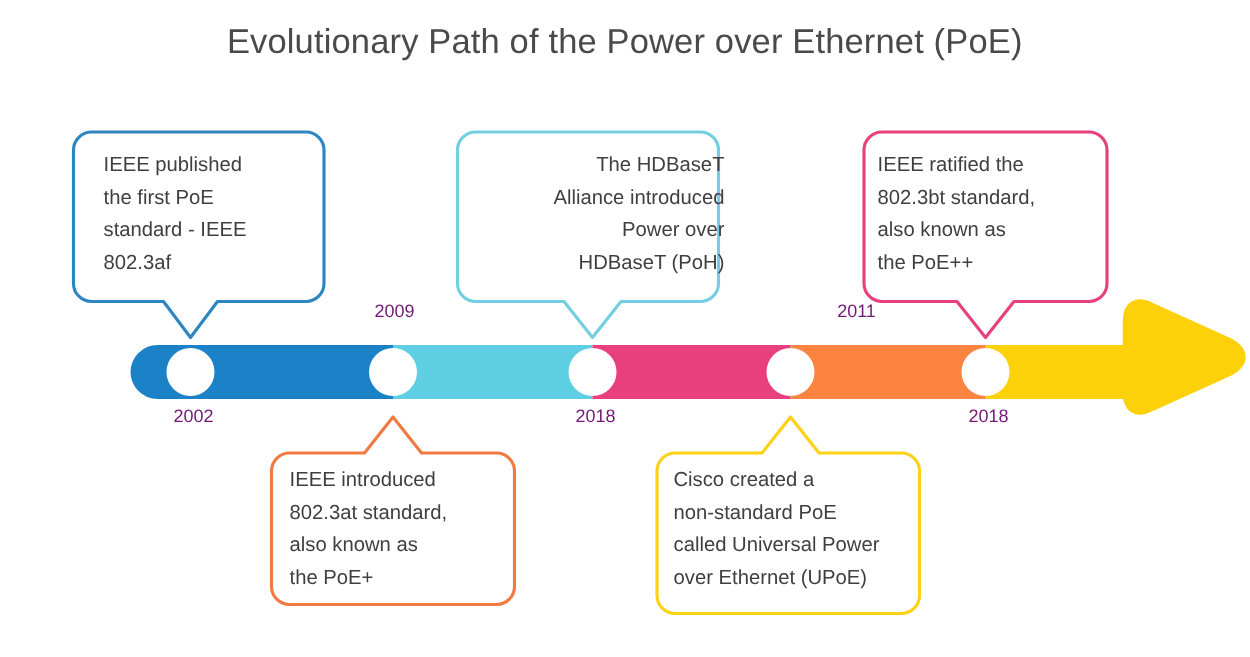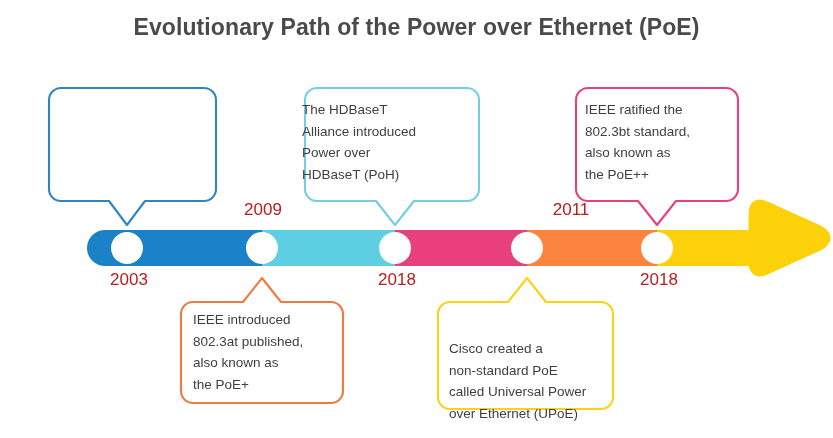--- a/index.html
+++ b/index.html
@@ -11,43 +11,43 @@
     overflow:hidden;
     color:#3b3b3b;
   }
   #stage{position:absolute;left:0;top:0;width:833px;height:438px;}
 
   .title{
     position:absolute;
     left:0;top:14px;width:833px;
     text-align:center;
     font-size:23px;
-    font-weight:700;
+    font-weight:400;
     color:#4a4a4a;
     letter-spacing:.1px;
     white-space:nowrap;
   }
 
   
   svg.layer{position:absolute;left:0;top:0;width:833px;height:438px;overflow:visible;}
 
   
   .callout-text{
     position:absolute;
     font-size:13.5px;
     line-height:21.5px;
     color:#3f3f3f;
     white-space:pre-line;
   }
 
   
   .year{
     position:absolute;
-    font-size:17px;
-    color:#b91c1c;
+    font-size:12px;
+    color:#701a75;
     text-align:right;
     white-space:nowrap;
     transform:translateX(-50%);
   }
 </style>
 </head>
 <body>
 
 <div id="stage">
 
@@ -92,42 +92,46 @@
 
     <path d="M450,302 h58 l19,-24 l19,24 h55 a12,12 0 0 1 12,12 v83
              a12,12 0 0 1 -12,12 h-151 a12,12 0 0 1 -12,-12 v-83
              a12,12 0 0 1 12,-12 z" fill="#ffffff" stroke="#fcd116" stroke-width="2.1" stroke-linejoin="round"></path>
 
     <path d="M588,88 h138 a12,12 0 0 1 12,12 v89 a12,12 0 0 1 -12,12
              h-50 l-19,24 l-19,-24
              h-50 a12,12 0 0 1 -12,-12 v-89 a12,12 0 0 1 12,-12 z" fill="#ffffff" stroke="#e8407c" stroke-width="2.1" stroke-linejoin="round"></path>
   </svg>
 
+  <div class="callout-text" style="left:69px; top:99px; width:140px;">IEEE published
+the first PoE
+standard - IEEE
+802.3af</div>
 
   <div class="callout-text" style="left:193px; top:309px; width:145px;">IEEE introduced
-802.3at published,
+802.3at standard,
 also known as
 the PoE+</div>
 
-  <div class="callout-text" style="left:302px; top:99px; width:155px;">The HDBaseT
+  <div class="callout-text" style="left:328px; top:99px; width:155px;text-align:right;">The HDBaseT
 Alliance introduced
 Power over
 HDBaseT (PoH)</div>
 
-  <div class="callout-text" style="left:449px; top:309px; width:160px;margin-top:29px;">Cisco created a
+  <div class="callout-text" style="left:449px; top:309px; width:160px;">Cisco created a
 non-standard PoE
 called Universal Power
 over Ethernet (UPoE)</div>
 
   <div class="callout-text" style="left:585px; top:99px; width:140px;">IEEE ratified the
 802.3bt standard,
 also known as
 the PoE++</div>
 
-  <div class="year" style="left:129px; top:270px;">2003</div>
+  <div class="year" style="left:129px; top:270px;">2002</div>
 
   <div class="year" style="left:263px; top:200px;">2009</div>
 
   <div class="year" style="left:397px; top:270px;">2018</div>
 
   <div class="year" style="left:529px; top:200px;margin-left:42px;">2011</div>
 
   <div class="year" style="left:659px; top:270px;">2018</div>
 
 </div>

